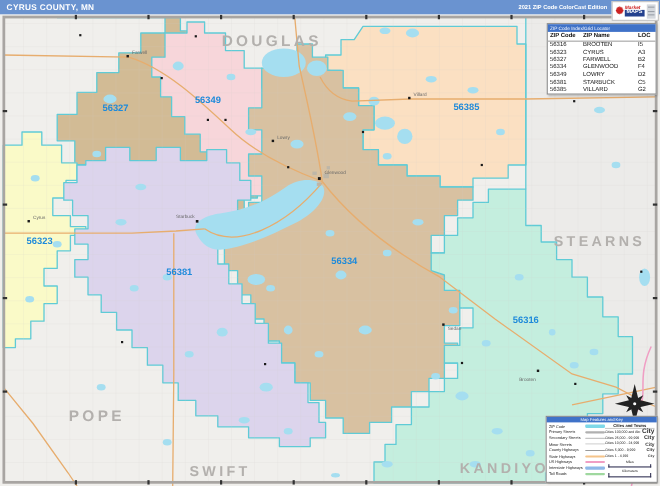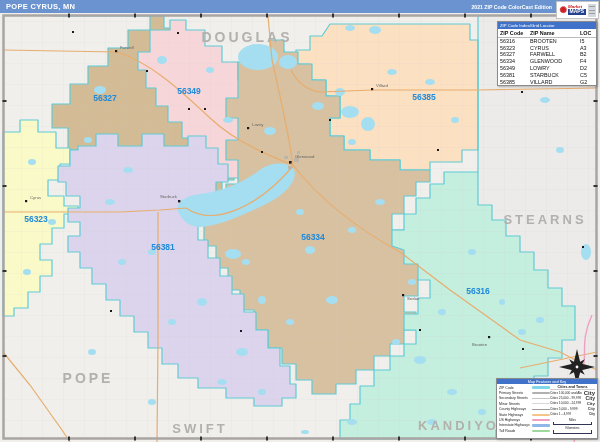--- a/index.html
+++ b/index.html
@@ -241,21 +241,21 @@
     <rect x="2.5" y="270" width="4" height="2"></rect>
       <rect x="2.5" y="355" width="4" height="2"></rect>
     <rect x="593.5" y="100" width="4" height="2"></rect>
       <rect x="593.5" y="185" width="4" height="2"></rect>
     <rect x="593.5" y="270" width="4" height="2"></rect>
       <rect x="593.5" y="355" width="4" height="2"></rect>
   </g>
 </svg>
 
 <div class="titlebar">
-  <span class="t-left">POPE CYRUS, MN</span>
+  <span class="t-left">CYRUS COUNTY, MN</span>
   <span class="t-right">2021 ZIP Code ColorCast Edition</span>
 </div>
 <div class="logo-box">
   <span class="logo-star">✺</span>
   <span class="logo-txt">
     <span class="logo-market">Market</span>
     <span class="logo-maps">MAPS</span>
   </span>
   <span class="logo-side">
       <i></i>

